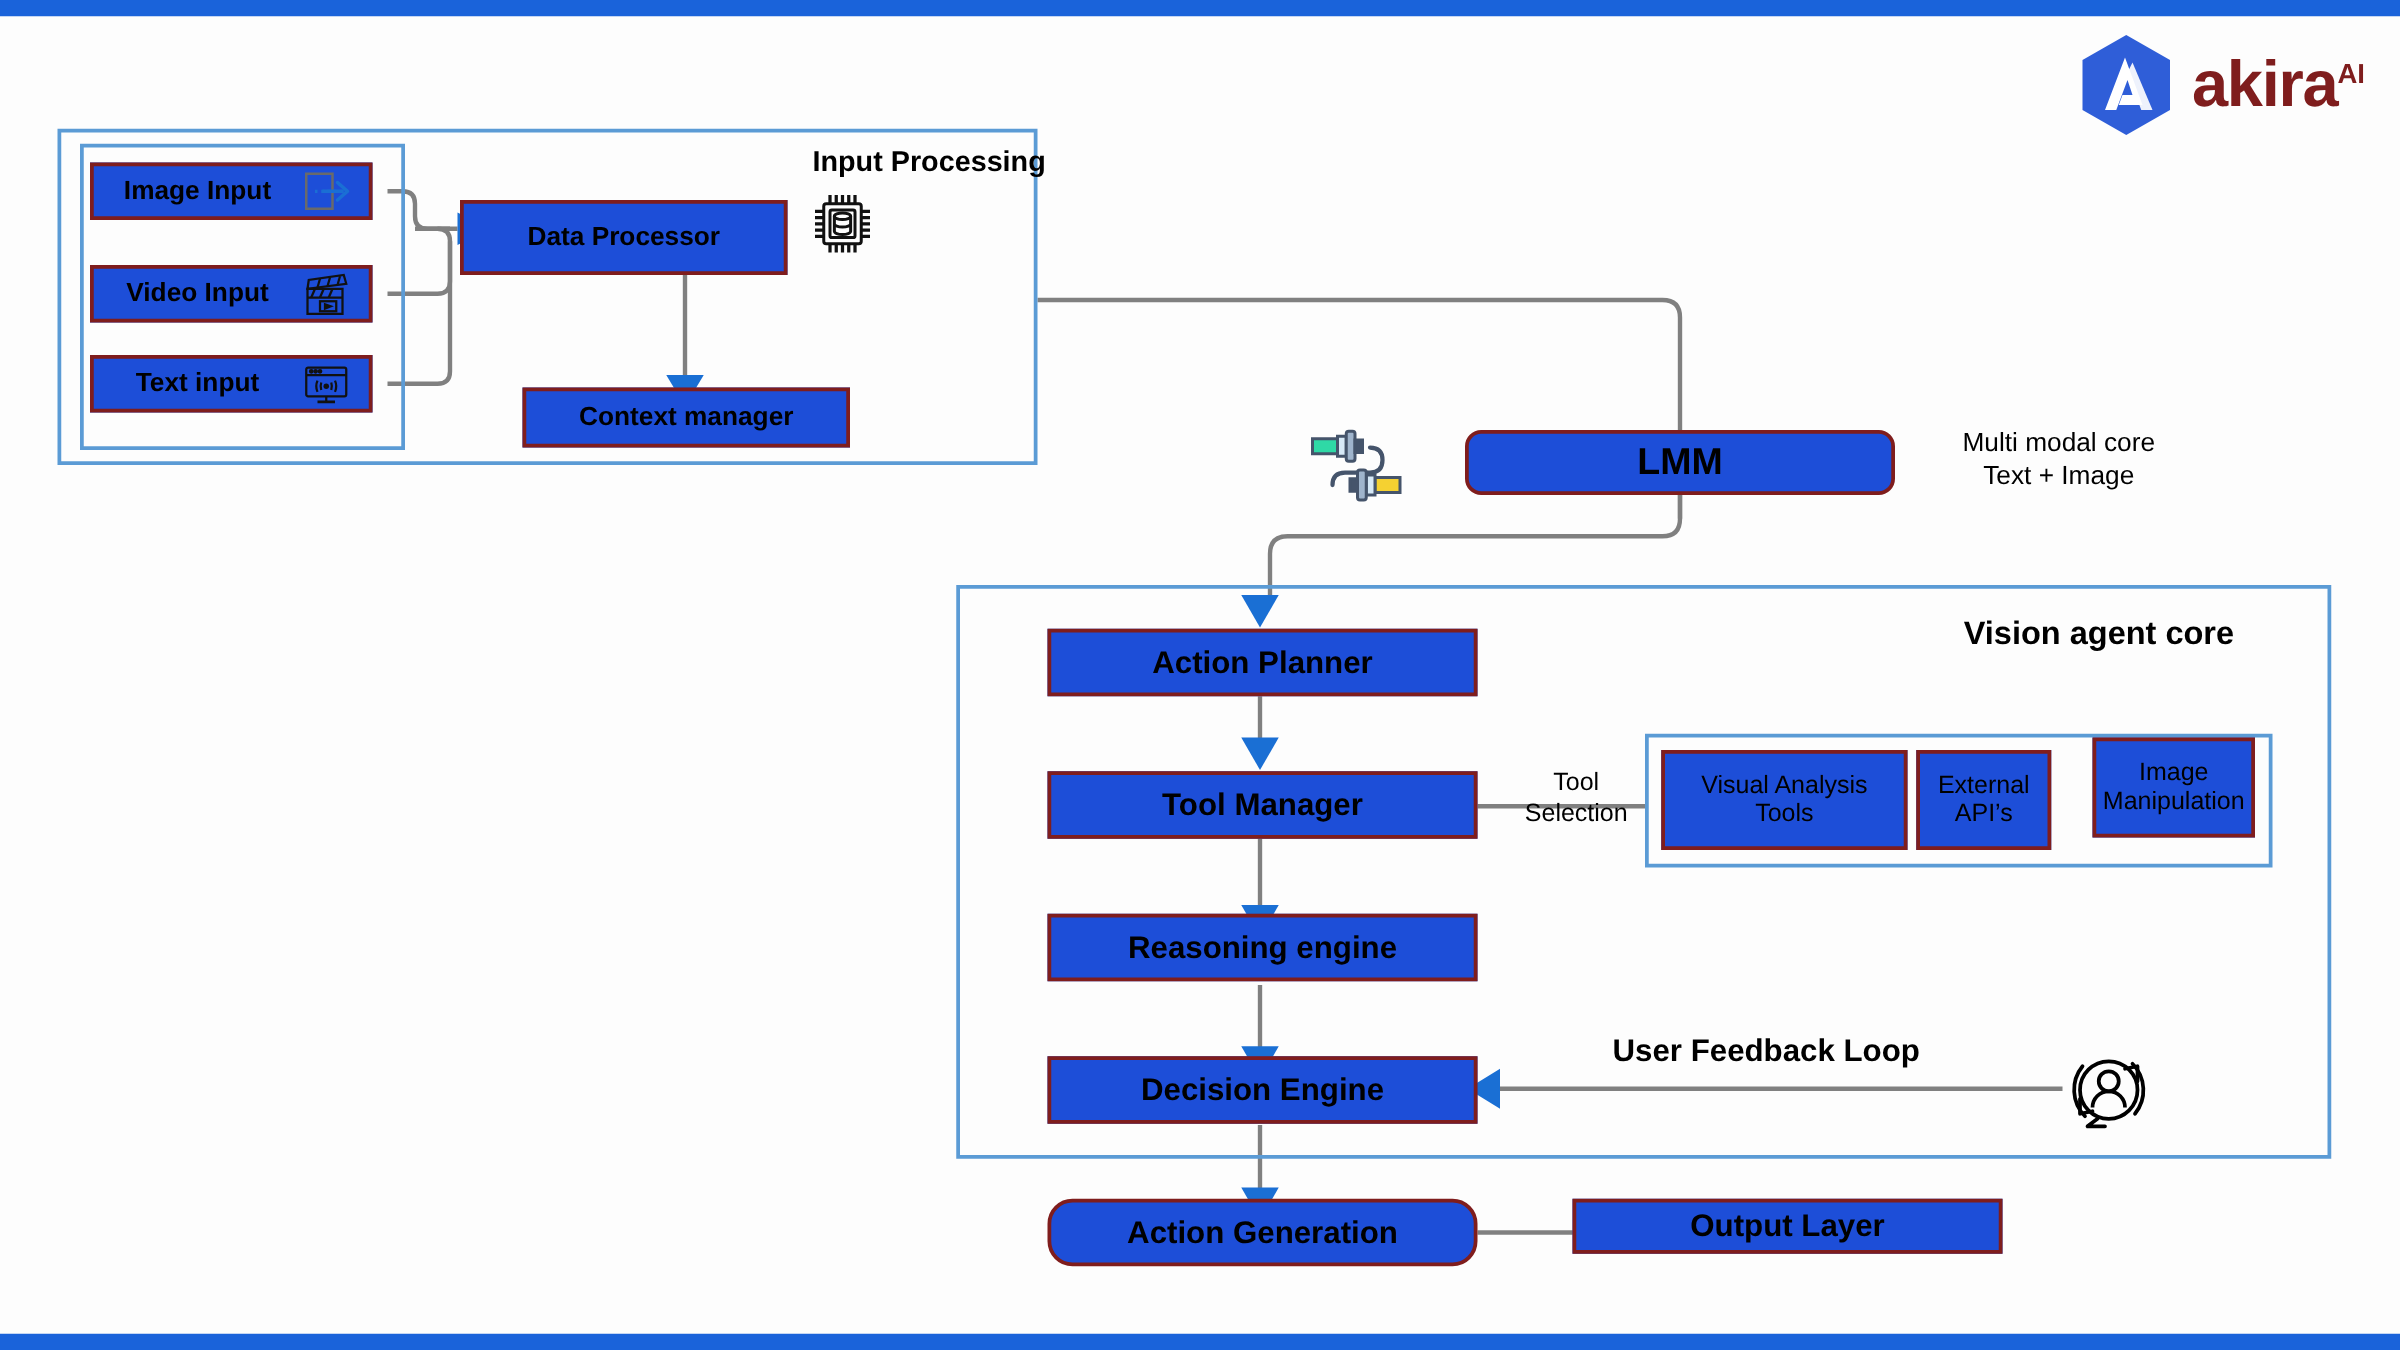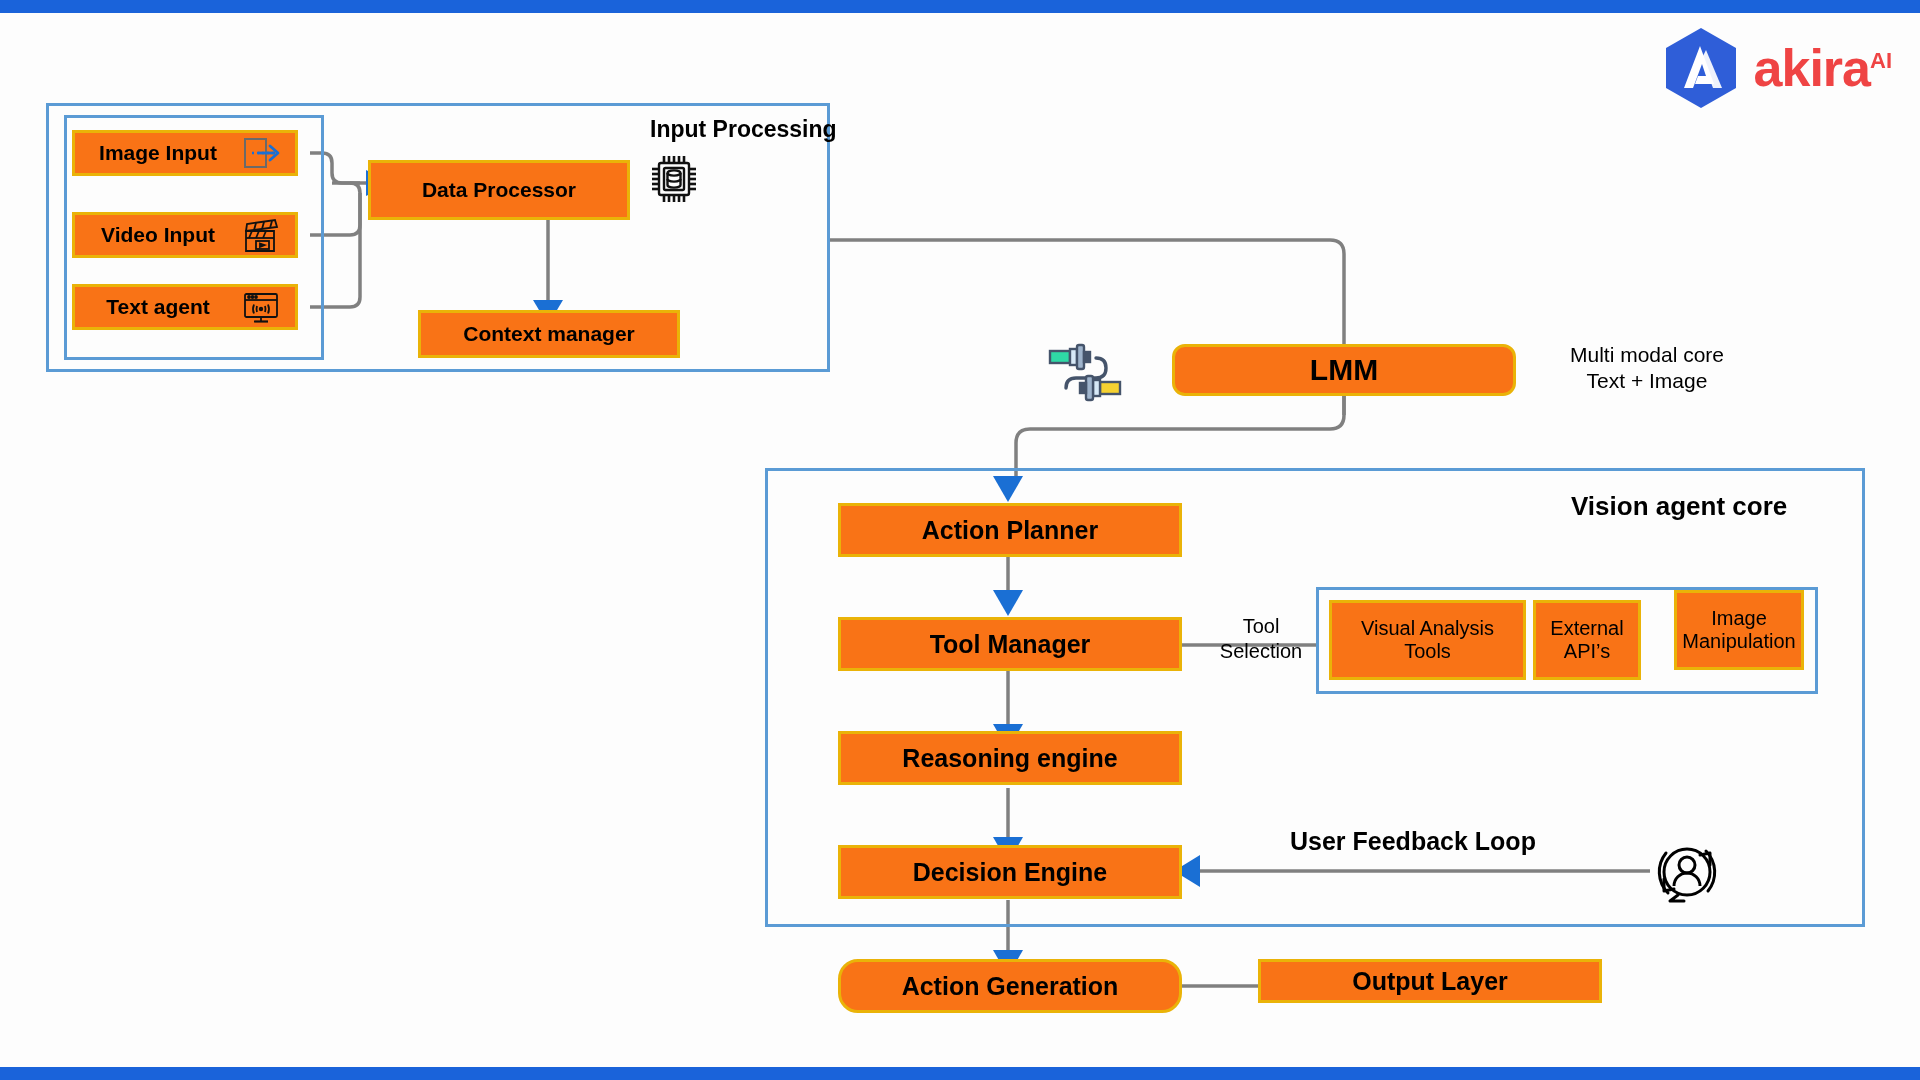--- a/index.html
+++ b/index.html
@@ -32,38 +32,38 @@
     right: 28px;
     top: 26px;
     display: flex;
     align-items: center;
     gap: 14px;
   }
   #logo .hexwrap { width: 78px; height: 84px; position: relative; }
   #logo .word {
     font-size: 52px;
     font-weight: bold;
-    color: #ef4444;
+    color: #7f1d1d;
     letter-spacing: -1px;
     line-height: 1;
     position: relative;
   }
   #logo .word .sup {
     font-size: 22px;
     vertical-align: super;
     font-weight: bold;
     letter-spacing: 0;
   }
 
   
   .node {
     position: absolute;
     box-sizing: border-box;
-    border: 3px solid #eab308;
-    background: #f97316;
+    border: 3px solid #7f1d1d;
+    background: #1d4ed8;
     display: flex;
     align-items: center;
     justify-content: center;
     color: #000000;
     text-align: center;
   }
   .node.bold { font-weight: bold; }
 
   
   .inputbox {
@@ -253,21 +253,21 @@
         <line x1="18" y1="13" x2="15" y2="20"></line>
         <line x1="25" y1="13" x2="22" y2="20"></line>
         <rect x="15" y="23" width="13" height="8"></rect>
         <path d="M19 25.5 L23.5 27 L19 28.8 Z" fill="#111"></path>
       </g>
     </svg>
   </span>
 </div>
 
 <div class="node inputbox" style="left:72px; top:284px; width:226px; height:46px;">
-  <span class="lbl">Text agent</span>
+  <span class="lbl">Text input</span>
   <span class="ico">
     <svg width="40" height="36" viewBox="0 0 40 36">
       <g stroke="#111" stroke-width="1.8" fill="none">
         <rect x="4" y="4" width="32" height="23" rx="1.5"></rect>
         <line x1="4" y1="10" x2="36" y2="10"></line>
         <circle cx="8" cy="7" r="1"></circle>
           <circle cx="11.5" cy="7" r="1"></circle>
           <circle cx="15" cy="7" r="1"></circle>
         <path d="M13 14.5 Q11 19 13 23.5"></path>
         <path d="M16 16 Q15 19 16 22"></path>

